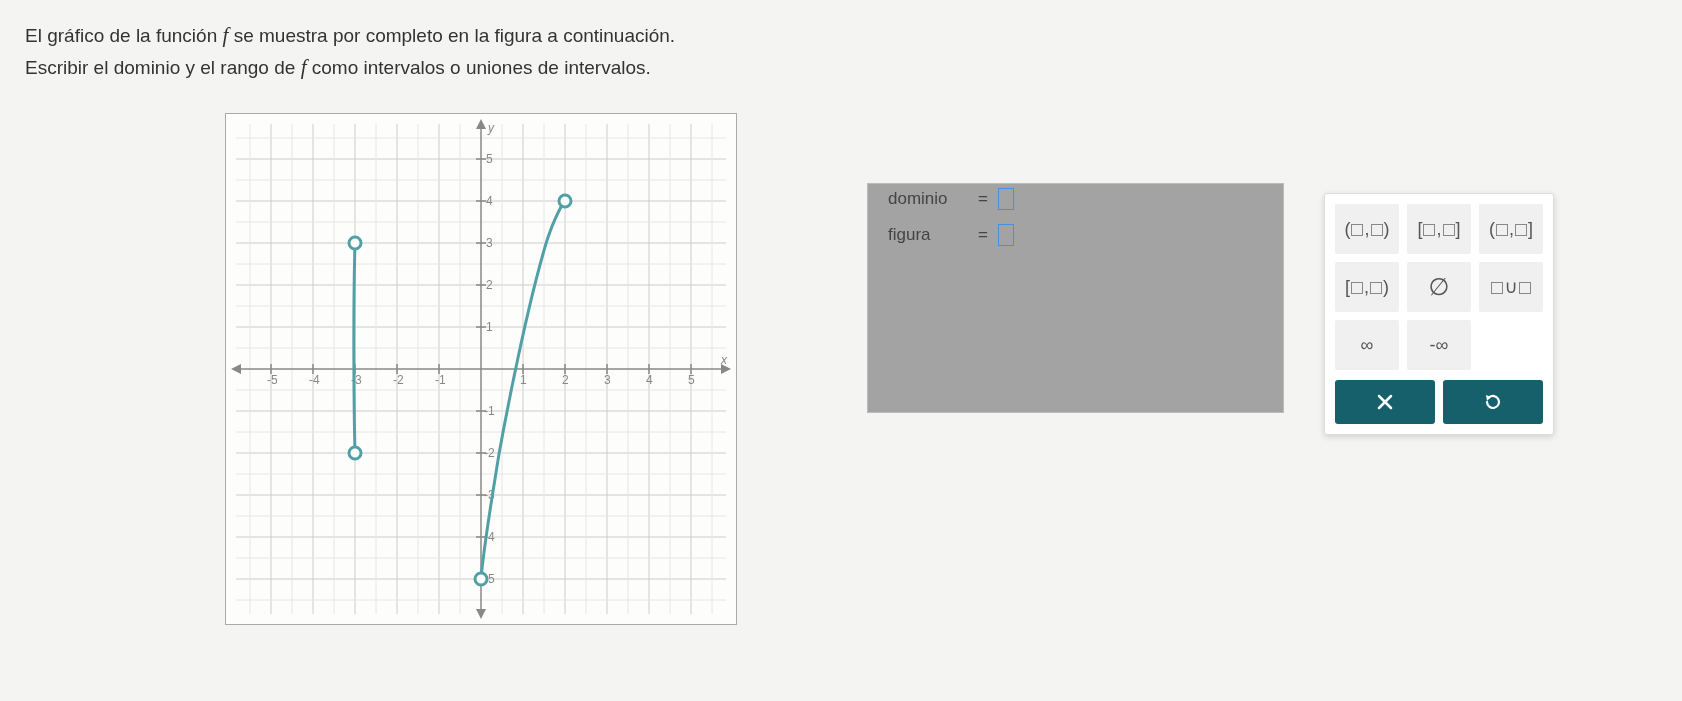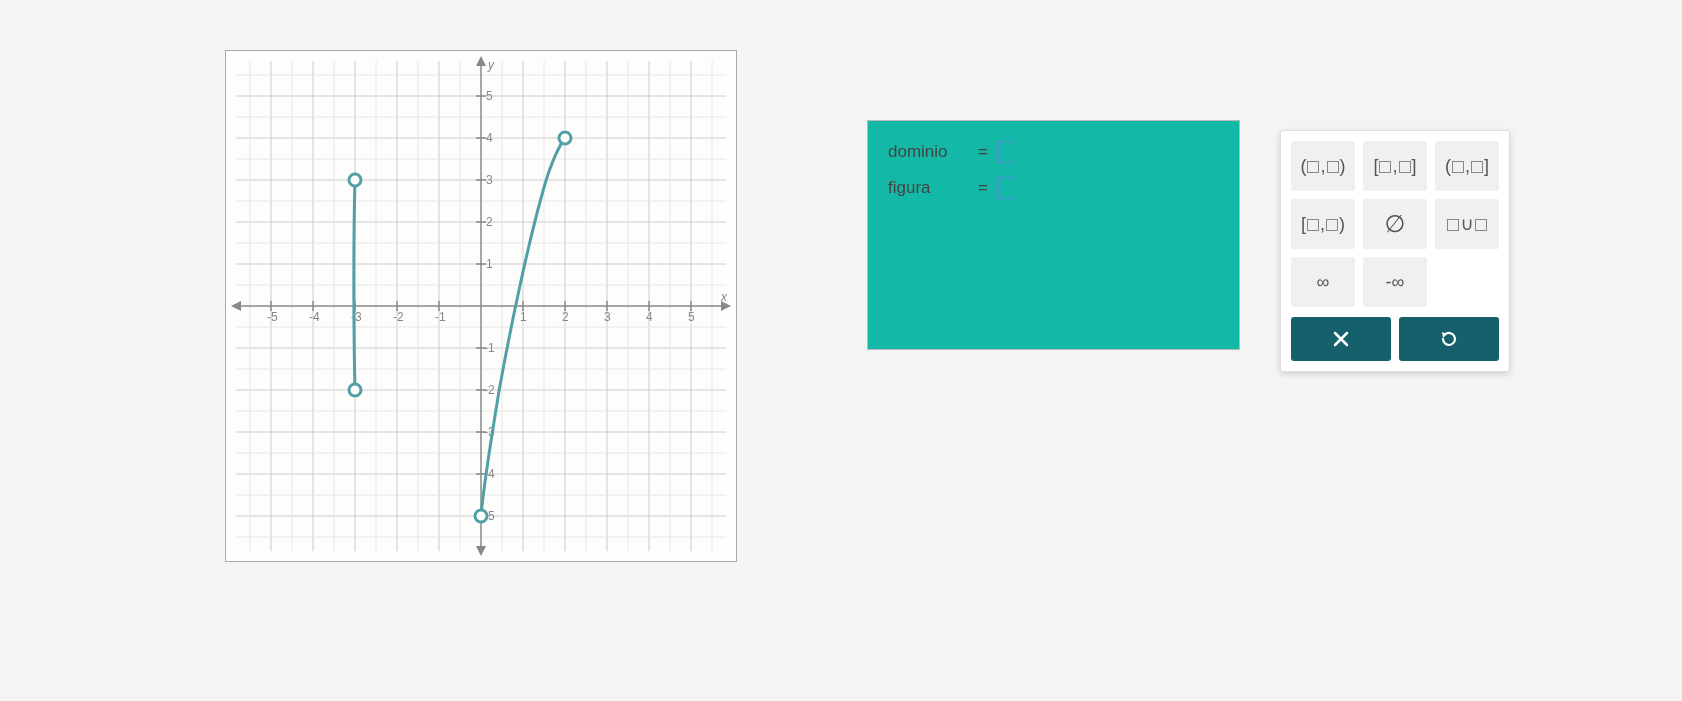--- a/index.html
+++ b/index.html
@@ -39,26 +39,26 @@
   .grid-line-half { stroke:#e6e6e6; stroke-width:1;}
   .axis { stroke:#888; stroke-width:1.5;}
   .tick-label{ font-size:12px; fill:#888; font-family:Arial, sans-serif;}
   .curve { stroke:#51A0A6; stroke-width:3; fill:none;}
   .point-open{ fill:#fdfdfc; stroke:#51A0A6; stroke-width:3;}
 
   
   .answer-box {
     margin-left: 130px;
     margin-top: 70px;
-    width: 373px;
+    width: 417px;
     height: 230px;
     border:1px solid #bbb;
-    padding: 20px 20px;
+    padding: 4px 20px;
     box-sizing: border-box;
-    background: #14b8a6;
+    background: #a3a3a3;
     font-size: 17px;
     color:#444;
   }
   .answer-row{ display:flex; align-items:center; margin-bottom:14px;}
   .answer-label{ width:80px;}
   .eq{ margin:0 10px;}
   .input-placeholder{
     width: 14px; height: 20px;
     border: 1px solid #4A90D9;
     display:inline-block;
@@ -119,20 +119,26 @@
   }
   .slash-zero{
     font-family: "Times New Roman", serif;
     font-size:24px;
   }
 </style>
 </head>
 <body>
 
 <div class="question-text">
+  <div>
+    <span>El gráfico de la función </span><span class="math-f">f</span><span> se muestra por completo en la figura a continuación.</span>
+  </div>
+  <div>
+    <span>Escribir el dominio y el rango de </span><span class="math-f">f</span><span> como intervalos o uniones de intervalos.</span>
+  </div>
 </div>
 
 <div class="content-area">
 
   <div class="graph-box">
     <svg viewBox="0 0 510 510">
 
       <g>
         
         

